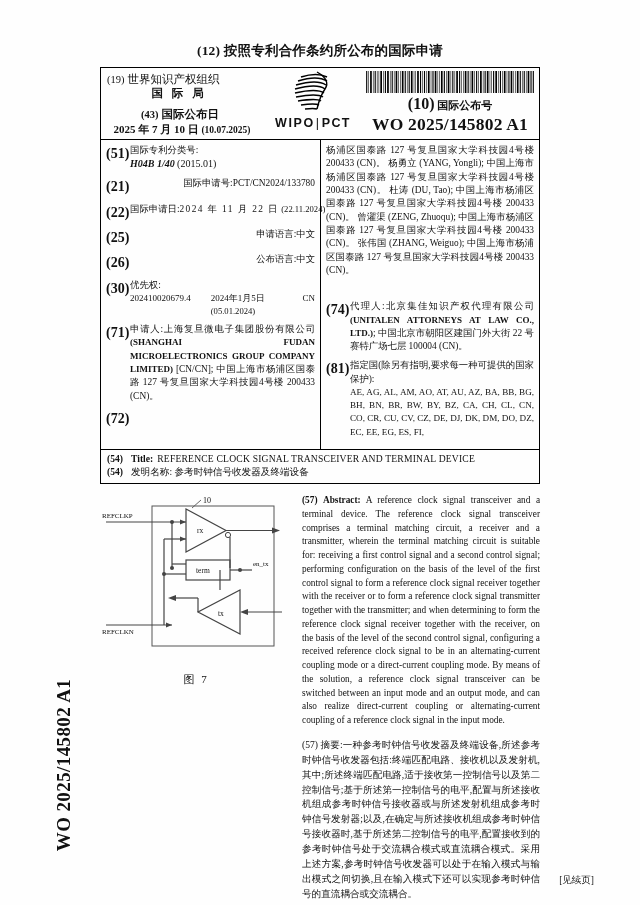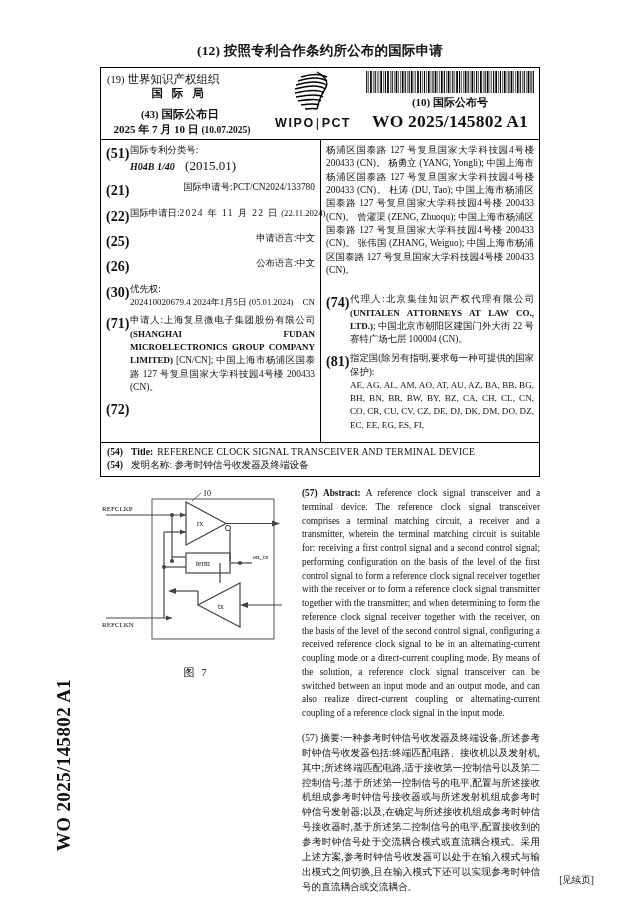--- a/index.html
+++ b/index.html
@@ -148,21 +148,21 @@
     width: 100%;
     height: 22px;
     display: block;
   }
   .pub-no-label {
     font-size: 11px;
     font-weight: bold;
     margin-top: 2px;
     white-space: nowrap;
   }
-  .pub-no-label .num { font-size: 11px; }
+  .pub-no-label .num { font-size: 16px; }
   .pub-no-value {
     font-size: 17.5px;
     font-weight: bold;
     letter-spacing: 0.2px;
     margin-top: 1px;
     white-space: nowrap;
   }
 
   
   .biblio {
@@ -188,32 +188,32 @@
     flex: 0 0 24px;
     font-weight: bold;
     font-size: 14px;
   }
   .fld-body { flex: 1; }
   .ipc-class {
     font-weight: bold;
     font-style: italic;
     font-size: 10px;
   }
-  .ipc-ver { font-style: normal; font-weight: normal; font-size: 13px; margin-left: 8px; }
+  .ipc-ver { font-style: normal; font-weight: normal; font-size: 10px; }
   .row-2col {
     display: flex;
     justify-content: flex-end;
   }
   .row-2col .lbl { white-space: nowrap; }
   .row-2col .val { text-align: right; white-space: nowrap; }
   .date-cn { letter-spacing: 1.4px; }
   .small-date { font-size: 8.6px; }
   .prio-row {
     display: flex;
-    gap: 2px;
+    gap: 20px;
     align-items: baseline;
   }
   .prio-num { font-size: 9px; }
   .prio-date { font-size: 9px; }
   .prio-cc { font-size: 9px; margin-left: auto; }
 
   .justify {
     text-align: justify;
     text-justify: inter-character;
     hyphens: none;
@@ -502,21 +502,21 @@
         </div>
 
         <div class="fld">
           <div class="fld-code">(72)</div>
         </div>
 
       </div>
 
       <div class="col col-right">
 
-        <div class="justify" style="margin-bottom:16px;">杨浦区国泰路 127 号复旦国家大学科技园4号楼 200433 (CN)。 杨勇立 (YANG, Yongli); 中国上海市杨浦区国泰路 127 号复旦国家大学科技园4号楼 200433 (CN)。 杜涛 (DU, Tao); 中国上海市杨浦区国泰路 127 号复旦国家大学科技园4号楼 200433 (CN)。 曾濯渠 (ZENG, Zhuoqu); 中国上海市杨浦区国泰路 127 号复旦国家大学科技园4号楼 200433 (CN)。 张伟国 (ZHANG, Weiguo); 中国上海市杨浦区国泰路 127 号复旦国家大学科技园4号楼 200433 (CN)。</div>
+        <div class="justify" style="margin-bottom:23px;">杨浦区国泰路 127 号复旦国家大学科技园4号楼 200433 (CN)。 杨勇立 (YANG, Yongli); 中国上海市杨浦区国泰路 127 号复旦国家大学科技园4号楼 200433 (CN)。 杜涛 (DU, Tao); 中国上海市杨浦区国泰路 127 号复旦国家大学科技园4号楼 200433 (CN)。 曾濯渠 (ZENG, Zhuoqu); 中国上海市杨浦区国泰路 127 号复旦国家大学科技园4号楼 200433 (CN)。 张伟国 (ZHANG, Weiguo); 中国上海市杨浦区国泰路 127 号复旦国家大学科技园4号楼 200433 (CN)。</div>
 
         <div class="fld">
           <div class="fld-code">(74)</div>
           <div class="fld-body justify">
             <span>代理人:</span><span>北京集佳知识产权代理有限公司</span><span class="org-en">(UNITALEN ATTORNEYS AT LAW CO., LTD.)</span><span>; 中国北京市朝阳区建国门外大街 22 号赛特广场七层 100004 (CN)。</span>
           </div>
         </div>
 
         <div class="fld">
           <div class="fld-code">(81)</div>

